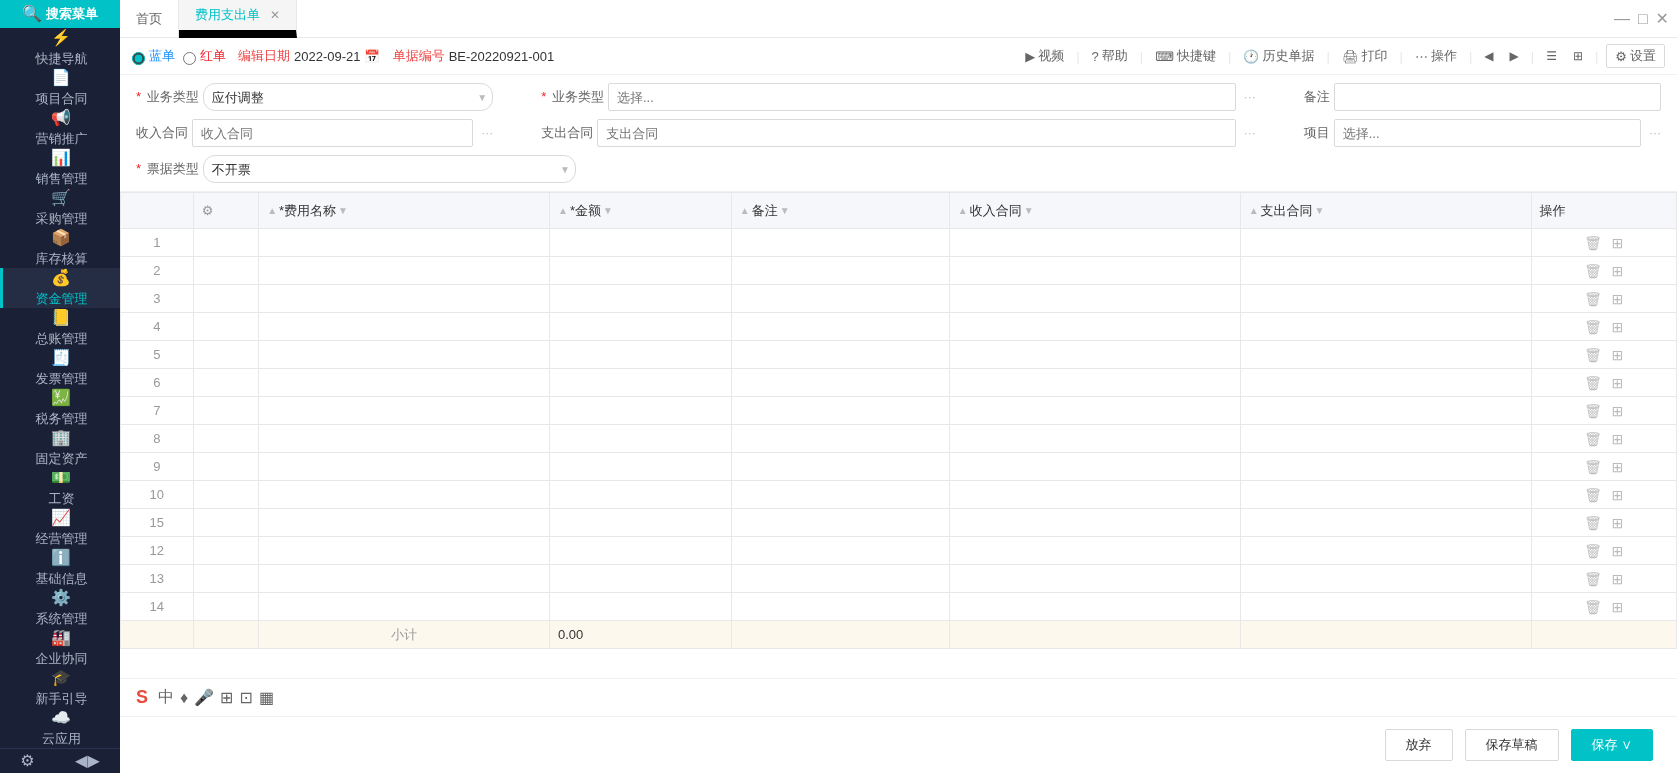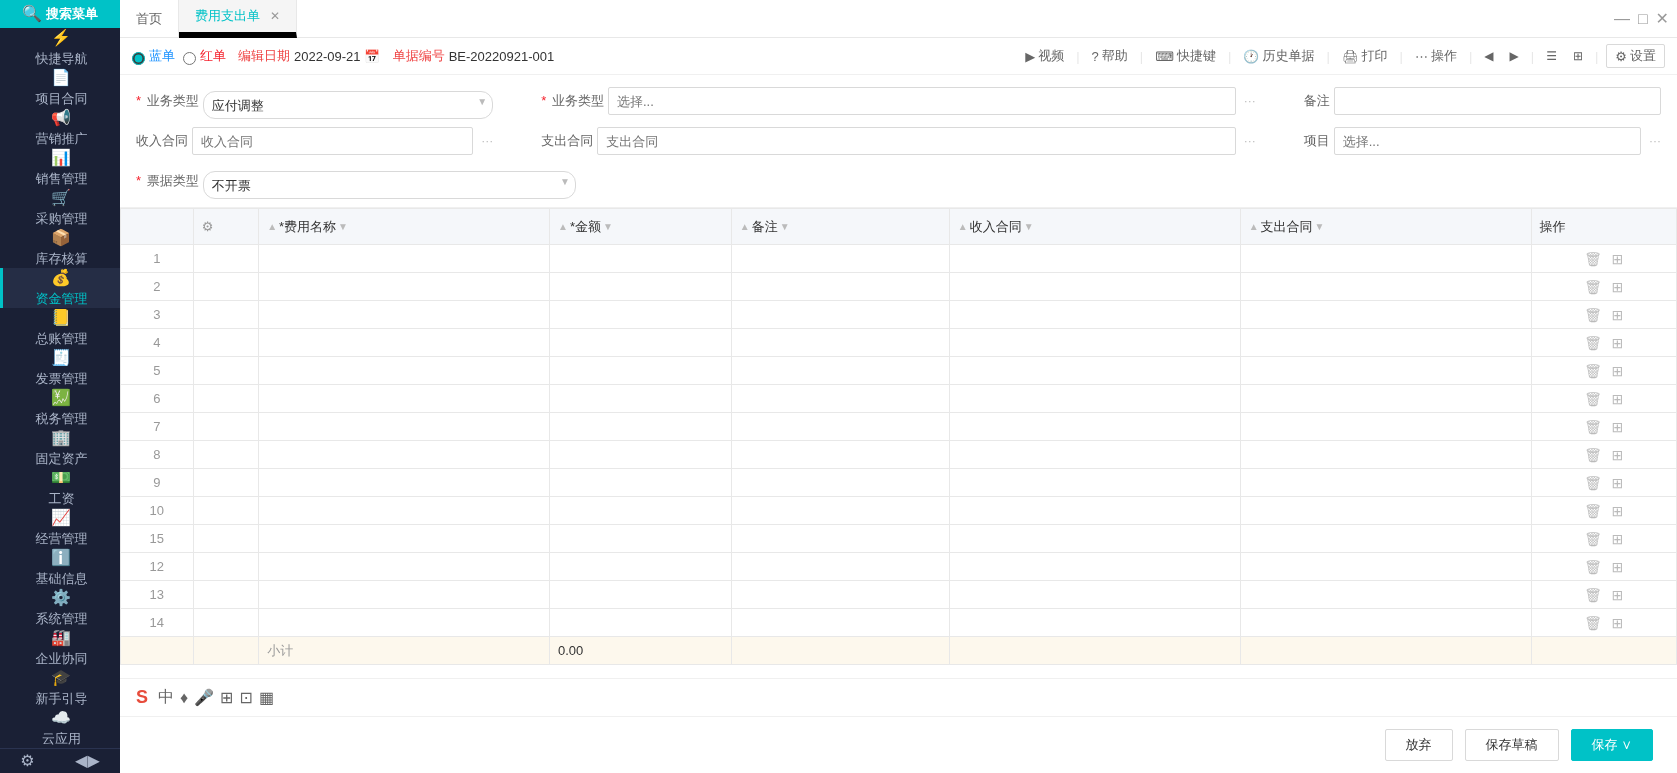--- a/index.html
+++ b/index.html
@@ -80,21 +80,21 @@
       gap: 6px;
       cursor: pointer;
       color: #666;
       border-right: 1px solid #e8e8e8;
       font-size: 13px;
       white-space: nowrap;
     }
     .tab.active {
       background: #f5f5f5;
       color: #00c2c7;
-      border-bottom: 6px solid #000000;
+      border-bottom: 8px solid #000000;
     }
     .tab .close-btn {
       font-size: 12px;
       color: #999;
       cursor: pointer;
       margin-left: 4px;
     }
 
     
     .form-container {
@@ -195,21 +195,20 @@
       border: 1px solid #d9d9d9;
       border-radius: 12px;
       height: 28px;
       padding: 0 24px 0 8px;
       color: #333;
       font-size: 13px;
       appearance: none;
       outline: none;
       background: #fff;
       cursor: pointer;
-      margin-top: 8px;
     }
     .select-arrow {
       position: absolute;
       right: 6px;
       color: #bbb;
       pointer-events: none;
       font-size: 10px;
     }
 
     
@@ -779,21 +778,21 @@
     <td class="col-income"></td>
     <td class="col-expense"></td>
     <td class="col-ops" style="text-align:center;">
       <span class="ops-btn" title="删除">🗑</span>
       <span class="ops-btn" title="复制" style="color:#bbb;">⊞</span>
     </td>
   </tr>
             <tr class="subtotal">
   <td class="col-index"></td>
   <td class="col-gear"></td>
-  <td class="col-name" style="color:#999;">小计</td>
+  <td class="col-name" style="color:#999;text-align:center;">小计</td>
   <td class="col-amount" style="color:#333;font-weight:500;">0.00</td>
   <td class="col-note"></td>
   <td class="col-income"></td>
   <td class="col-expense"></td>
   <td class="col-ops"></td>
 </tr>
           </tbody>
       </table>
     </div>
 

